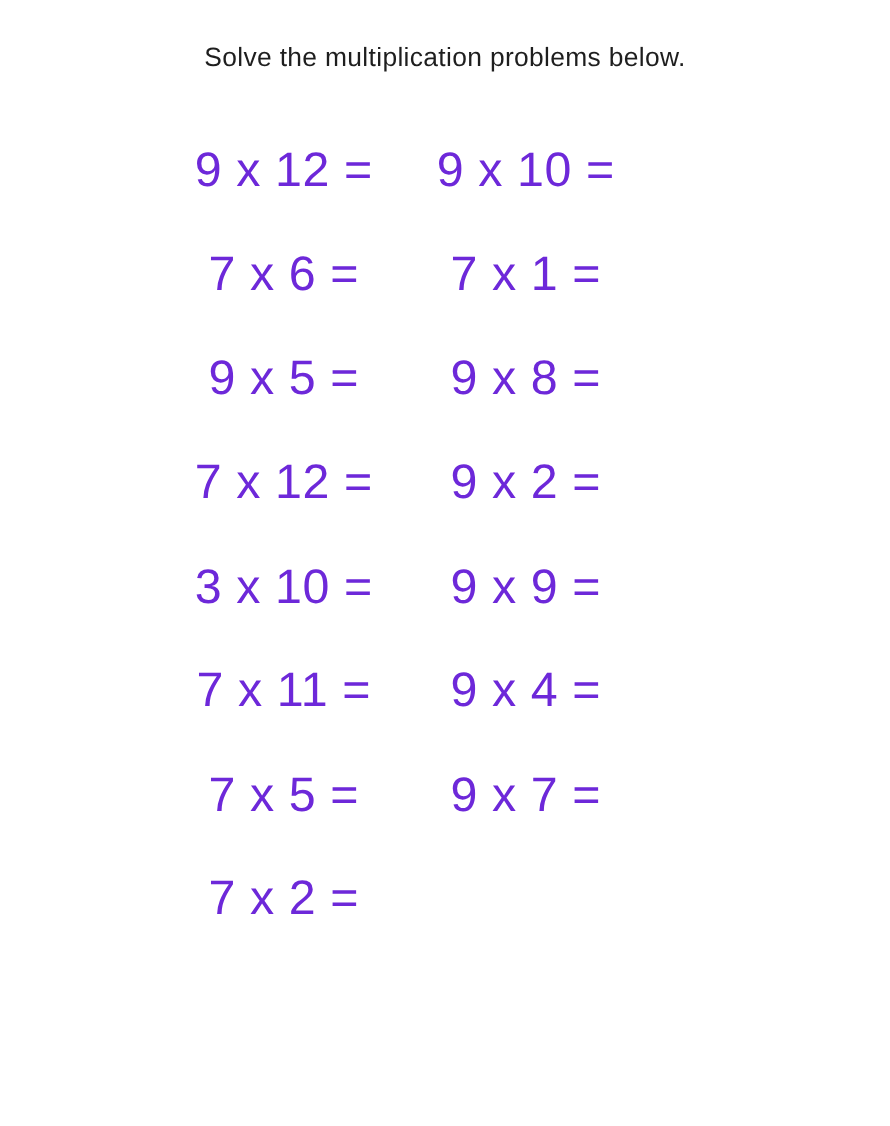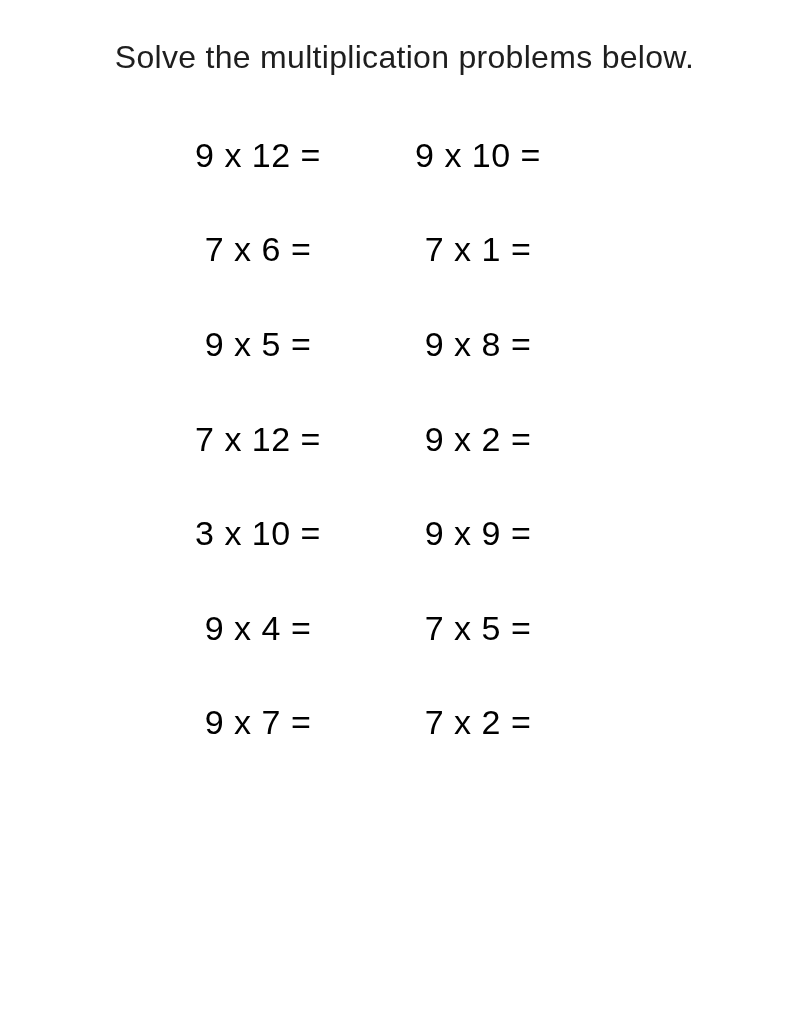--- a/index.html
+++ b/index.html
@@ -15,41 +15,41 @@
     font-family: "Liberation Sans", sans-serif;
     color: #1e1e1e;
     overflow: hidden;
   }
   .worksheet-title {
     position: absolute;
     top: 39px;
     left: 0;
     width: 100%;
     text-align: center;
-    font-size: 32px;
+    font-size: 24px;
     letter-spacing: 0.3px;
     color: #1e1e1e;
   }
   .problem-grid {
     position: absolute;
     top: 108px;
     left: 148px;
     width: 440px;
     display: grid;
     grid-template-columns: 220px 220px;
     grid-auto-rows: 94.6px;
   }
   .problem-cell {
     display: flex;
     align-items: center;
     justify-content: center;
-    font-size: 34px;
+    font-size: 44px;
     letter-spacing: 0.5px;
     white-space: nowrap;
-    color: #000000;
+    color: #6d28d9;
   }
 </style>
 </head>
 <body>
 
 <div class="page">
 
   <div class="worksheet-title">Solve the multiplication problems below.</div>
 
   <div class="problem-grid">
@@ -63,20 +63,21 @@
 
     <div class="problem-cell">9 x 5 =</div>
 
     <div class="problem-cell">9 x 8 =</div>
     <div class="problem-cell">7 x 12 =</div>
 
     <div class="problem-cell">9 x 2 =</div>
     <div class="problem-cell">3 x 10 =</div>
 
     <div class="problem-cell">9 x 9 =</div>
+    <div class="problem-cell">7 x 11 =</div>
 
     <div class="problem-cell">9 x 4 =</div>
     <div class="problem-cell">7 x 5 =</div>
 
     <div class="problem-cell">9 x 7 =</div>
     <div class="problem-cell">7 x 2 =</div>
 
   </div>
 </div>
 

